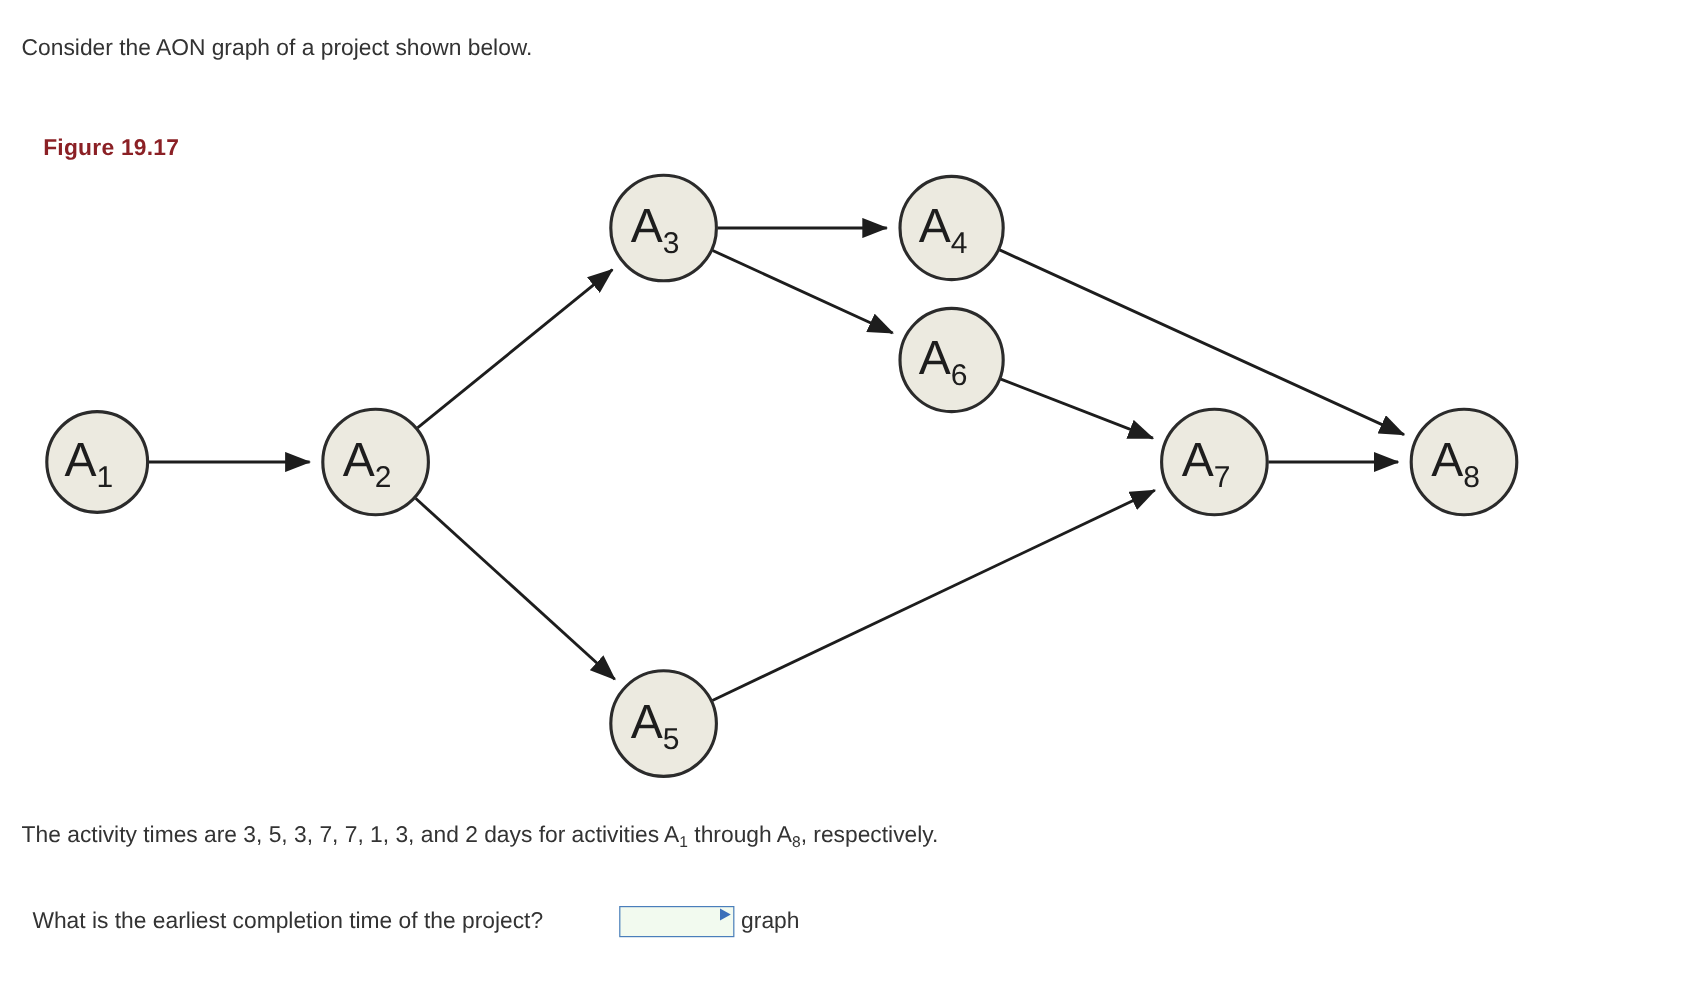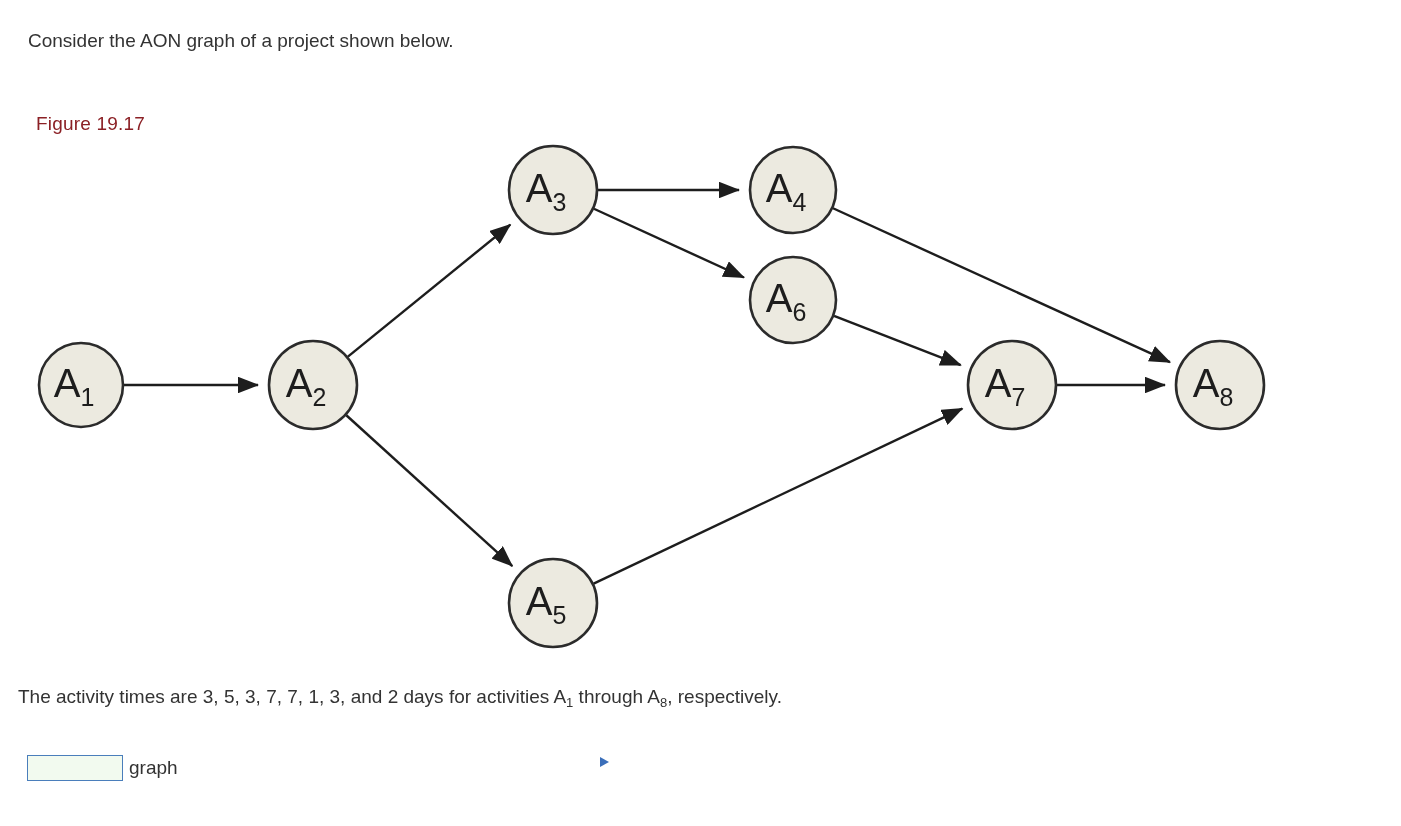--- a/index.html
+++ b/index.html
@@ -10,33 +10,33 @@
   body {
     width: 1401px;
     height: 826px;
     position: relative;
     font-family: "Liberation Sans", sans-serif;
     color: #2b2b2b;
     overflow: hidden;
   }
   .intro-text {
     position: absolute;
-    left: 28px;
+    left: 18px;
     top: 28px;
     font-size: 19px;
     line-height: 26px;
     color: #333333;
     white-space: nowrap;
   }
   .figure-label {
     position: absolute;
     left: 36px;
     top: 113px;
     font-size: 19px;
-    font-weight: normal;
+    font-weight: bold;
     color: #8b2025;
     letter-spacing: 0.2px;
     white-space: nowrap;
   }
   .graph-wrap {
     position: absolute;
     left: 0px;
     top: 140px;
     width: 1330px;
     height: 520px;
@@ -181,17 +181,18 @@
         </g>
       </g>
   </svg>
 </div>
 
 <div class="activity-text">
   <span>The activity times are 3, 5, 3, 7, 7, 1, 3, and 2 days for activities A</span><sub>1</sub><span> through A</span><sub>8</sub><span>, respectively.</span>
 </div>
 
 <div class="question-row">
+  <span class="question-text">What is the earliest completion time of the project?</span>
   <input class="answer-input" type="text" value="" style="">
   <span class="days-label">graph</span>
 </div>
 
 <div class="input-caret-marker"></div>
 
 </body></html>

